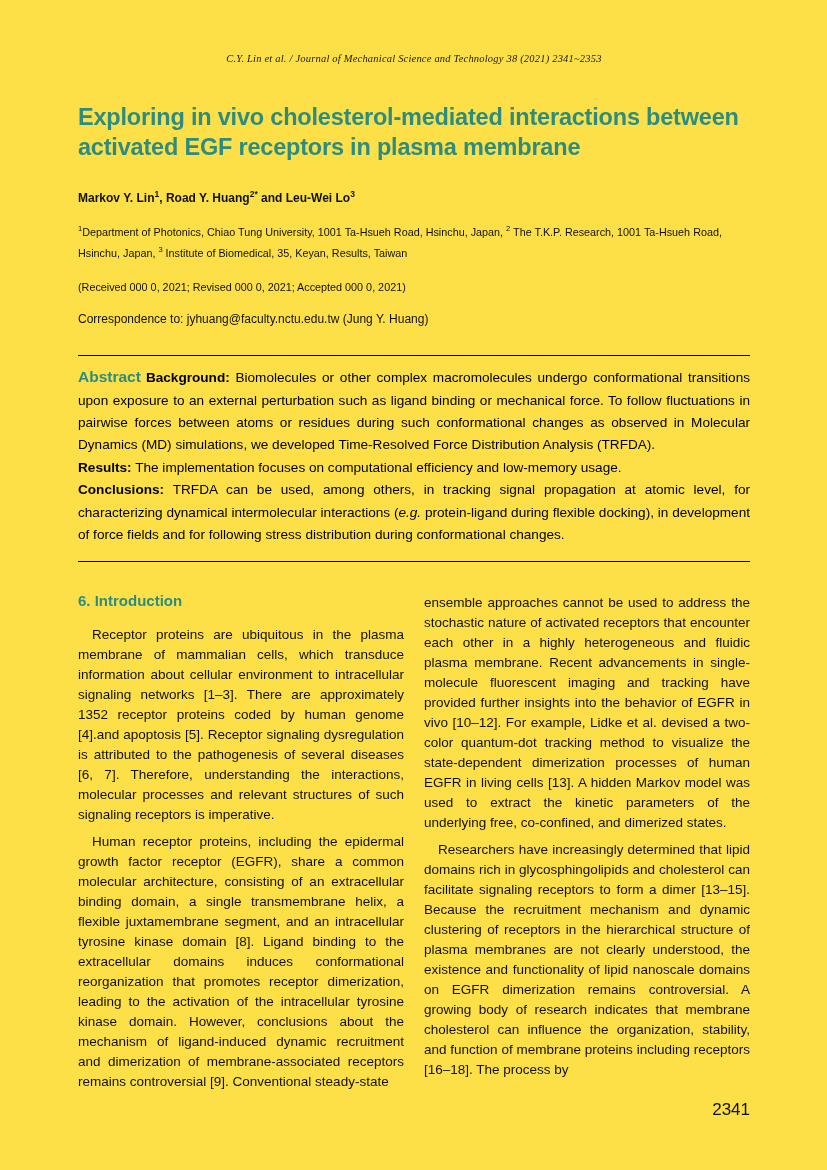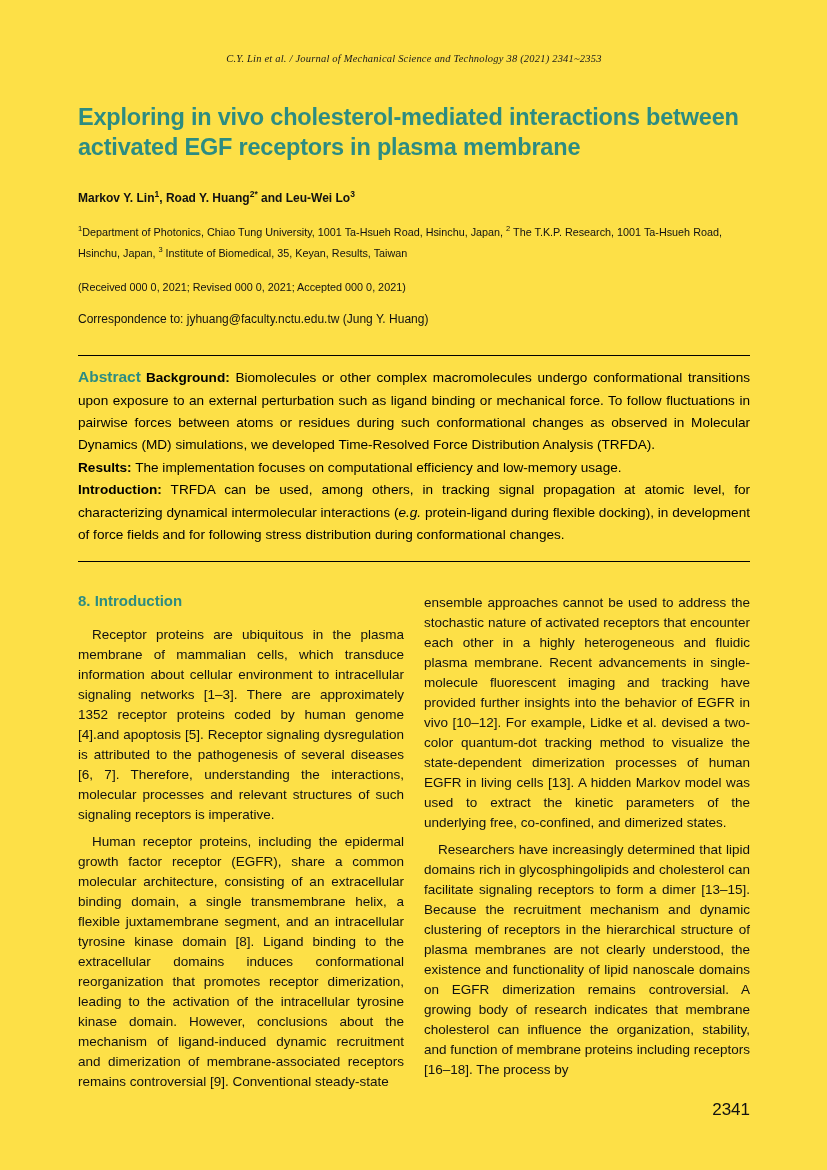--- a/index.html
+++ b/index.html
@@ -122,28 +122,28 @@
 
   <div class="dates">(Received 000 0, 2021; Revised 000 0, 2021; Accepted 000 0, 2021)</div>
 
   <div class="correspondence">Correspondence to: jyhuang@faculty.nctu.edu.tw (Jung Y. Huang)</div>
 
   <hr class="rule rule-top">
 
   <div class="abstract">
     <p><span class="abs-label">Abstract</span><span class="abs-bold">Background:</span> <span>Biomolecules or other complex macromolecules undergo conformational transitions upon exposure to an external perturbation such as ligand binding or mechanical force. To follow fluctuations in pairwise forces between atoms or residues during such conformational changes as observed in Molecular Dynamics (MD) simulations, we developed Time-Resolved Force Distribution Analysis (TRFDA).</span></p>
     <p><span class="abs-bold">Results:</span> <span>The implementation focuses on computational efficiency and low-memory usage.</span></p>
-    <p><span class="abs-bold">Introduction:</span> <span>TRFDA can be used, among others, in tracking signal propagation at atomic level, for characterizing dynamical intermolecular interactions (</span><i>e.g.</i><span> protein-ligand during flexible docking), in development of force fields and for following stress distribution during conformational changes.</span></p>
+    <p><span class="abs-bold">Conclusions:</span> <span>TRFDA can be used, among others, in tracking signal propagation at atomic level, for characterizing dynamical intermolecular interactions (</span><i>e.g.</i><span> protein-ligand during flexible docking), in development of force fields and for following stress distribution during conformational changes.</span></p>
   </div>
 
   <hr class="rule rule-bottom">
 
   <div class="columns">
     <div class="col">
-      <h2 class="sec-heading">8. Introduction</h2>
+      <h2 class="sec-heading">6. Introduction</h2>
       <p class="body-p indent">Receptor proteins are ubiquitous in the plasma membrane of mammalian cells, which transduce information about cellular environment to intracellular signaling networks [1–3]. There are approximately 1352 receptor proteins coded by human genome [4].and apoptosis [5]. Receptor signaling dysregulation is attributed to the pathogenesis of several diseases [6, 7]. Therefore, understanding the interactions, molecular processes and relevant structures of such signaling receptors is imperative.</p>
       <p class="body-p indent">Human receptor proteins, including the epidermal growth factor receptor (EGFR), share a common molecular architecture, consisting of an extracellular binding domain, a single transmembrane helix, a flexible juxtamembrane segment, and an intracellular tyrosine kinase domain [8]. Ligand binding to the extracellular domains induces conformational reorganization that promotes receptor dimerization, leading to the activation of the intracellular tyrosine kinase domain. However, conclusions about the mechanism of ligand-induced dynamic recruitment and dimerization of membrane-associated receptors remains controversial [9]. Conventional steady-state</p>
     </div>
     <div class="col">
       <p class="body-p">ensemble approaches cannot be used to address the stochastic nature of activated receptors that encounter each other in a highly heterogeneous and fluidic plasma membrane. Recent advancements in single-molecule fluorescent imaging and tracking have provided further insights into the behavior of EGFR in vivo [10–12]. For example, Lidke et al. devised a two-color quantum-dot tracking method to visualize the state-dependent dimerization processes of human EGFR in living cells [13]. A hidden Markov model was used to extract the kinetic parameters of the underlying free, co-confined, and dimerized states.</p>
       <p class="body-p indent">Researchers have increasingly determined that lipid domains rich in glycosphingolipids and cholesterol can facilitate signaling receptors to form a dimer [13–15]. Because the recruitment mechanism and dynamic clustering of receptors in the hierarchical structure of plasma membranes are not clearly understood, the existence and functionality of lipid nanoscale domains on EGFR dimerization remains controversial. A growing body of research indicates that membrane cholesterol can influence the organization, stability, and function of membrane proteins including receptors [16–18]. The process by</p>
     </div>
   </div>
 
   <div class="page-number">2341</div>

